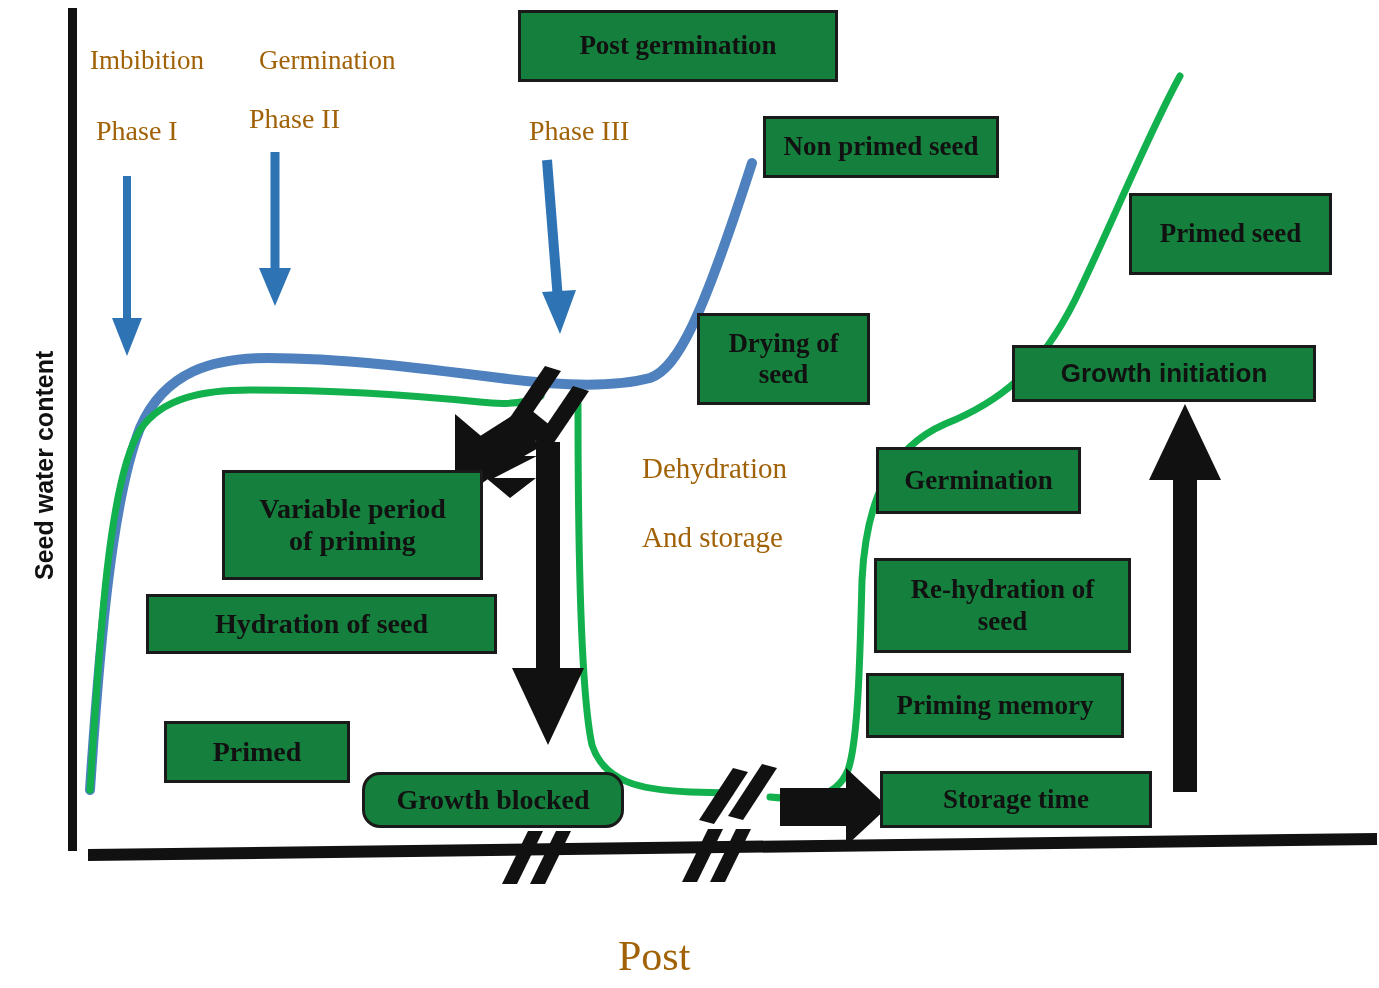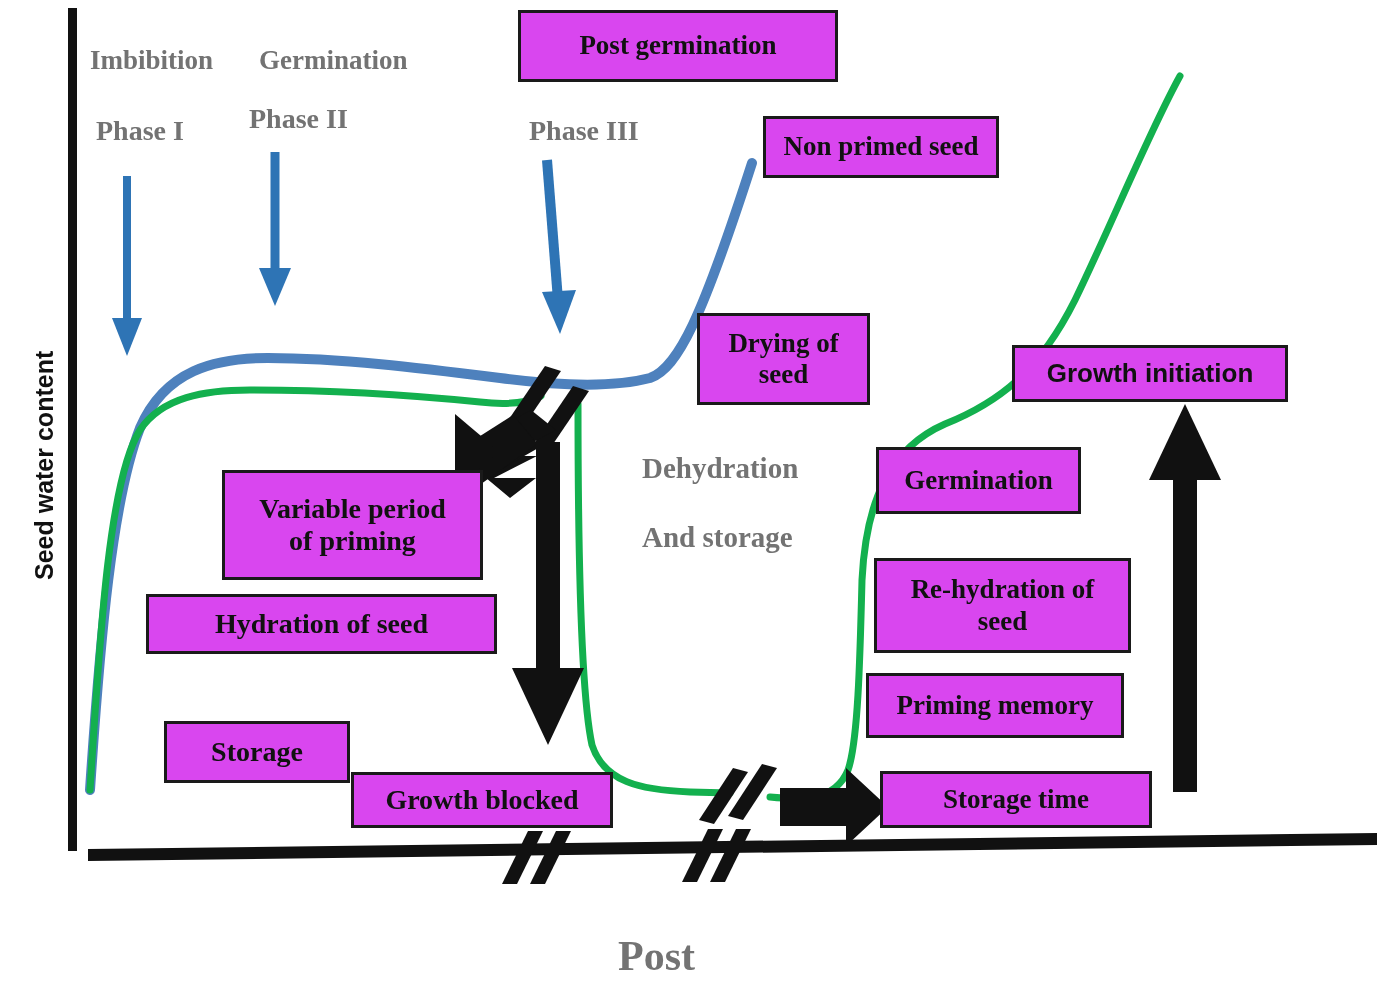--- a/index.html
+++ b/index.html
@@ -2,26 +2,26 @@
 <html><head>
 <meta charset="utf-8">
 <style>
   html,body{margin:0;padding:0;background:#ffffff;}
   body{width:1379px;height:988px;overflow:hidden;
        font-family:"Liberation Serif","DejaVu Serif",serif;}
   #stage{position:relative;width:1379px;height:988px;background:#fff;}
   svg.layer{position:absolute;left:0;top:0;width:1379px;height:988px;}
 
   
-  .box{position:absolute;border:3px solid #1a1a1a;background:#d946ef;
+  .box{position:absolute;border:3px solid #1a1a1a;background:#15803d;
        display:flex;align-items:center;justify-content:center;
        text-align:center;font-weight:bold;color:#111;
        font-family:"Liberation Serif","DejaVu Serif",serif;
        line-height:1.15;box-sizing:border-box;}
-  .plain{position:absolute;font-weight:bold;color:#737373;
+  .plain{position:absolute;font-weight:normal;color:#a16207;
        font-family:"Liberation Serif","DejaVu Serif",serif;
        white-space:nowrap;}
   .sans{font-family:"Liberation Sans","DejaVu Sans",sans-serif;}
   .axis-label{position:absolute;font-weight:bold;color:#111;
        font-family:"Liberation Sans","DejaVu Sans",sans-serif;}
   #ylabel{transform:rotate(-90deg);transform-origin:left top;white-space:nowrap;}
 </style>
 </head>
 <body>
 
@@ -130,37 +130,38 @@
   <div class="plain" style="left:249px;top:103px;font-size:28px;">Phase II</div>
   <div class="plain" style="left:529px;top:115px;font-size:28px;">Phase III</div>
 
   <div class="plain" style="left:642px;top:452px;font-size:29px;">Dehydration</div>
   <div class="plain" style="left:642px;top:521px;font-size:29px;">And storage</div>
 
   <div class="box" style="left:518px;top:10px;width:320px;height:72px;font-size:27px;">Post germination</div>
 
   <div class="box" style="left:763px;top:116px;width:236px;height:62px;font-size:27px;">Non primed seed</div>
 
+  <div class="box" style="left:1129px;top:193px;width:203px;height:82px;font-size:27px;">Primed seed</div>
 
   <div class="box" style="left:666px;top:313px;width:173px;height:92px;font-size:27px;white-space:pre-line;margin-left:31px;">Drying of
 seed</div>
 
-  <div class="box sans" style="left:1012px;top:345px;width:276px;height:57px;font-size:26px;">Growth initiation</div>
+  <div class="box sans" style="left:1012px;top:345px;width:304px;height:57px;font-size:26px;">Growth initiation</div>
 
   <div class="box" style="left:876px;top:447px;width:205px;height:67px;font-size:27px;">Germination</div>
 
   <div class="box" style="left:874px;top:558px;width:257px;height:95px;font-size:27px;white-space:pre-line;">Re-hydration of
 seed</div>
 
   <div class="box" style="left:866px;top:673px;width:258px;height:65px;font-size:27px;">Priming memory</div>
 
   <div class="box" style="left:880px;top:771px;width:272px;height:57px;font-size:27px;">Storage time</div>
 
   <div class="box" style="left:222px;top:470px;width:261px;height:110px;font-size:28px;white-space:pre-line;">Variable period
 of priming</div>
 
   <div class="box" style="left:146px;top:594px;width:351px;height:60px;font-size:28px;">Hydration of seed</div>
 
-  <div class="box" style="left:164px;top:721px;width:186px;height:62px;font-size:28px;">Storage</div>
+  <div class="box" style="left:164px;top:721px;width:186px;height:62px;font-size:28px;">Primed</div>
 
-  <div class="box" style="left:351px;top:772px;width:262px;height:56px;font-size:28px;">Growth blocked</div>
+  <div class="box" style="left:362px;top:772px;width:262px;height:56px;font-size:28px;border-radius:18px;">Growth blocked</div>
 
 </div>
 
 </body></html>

